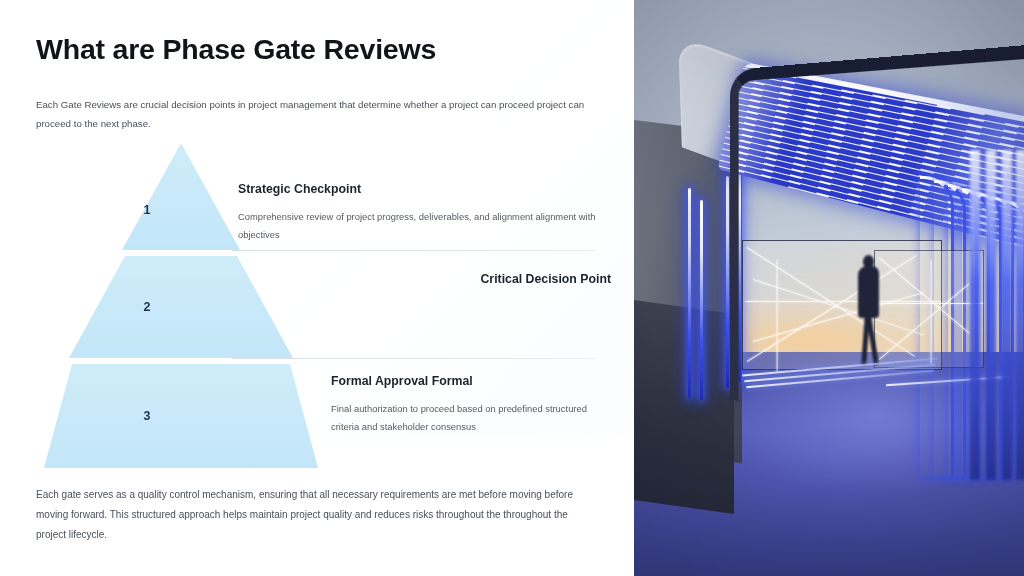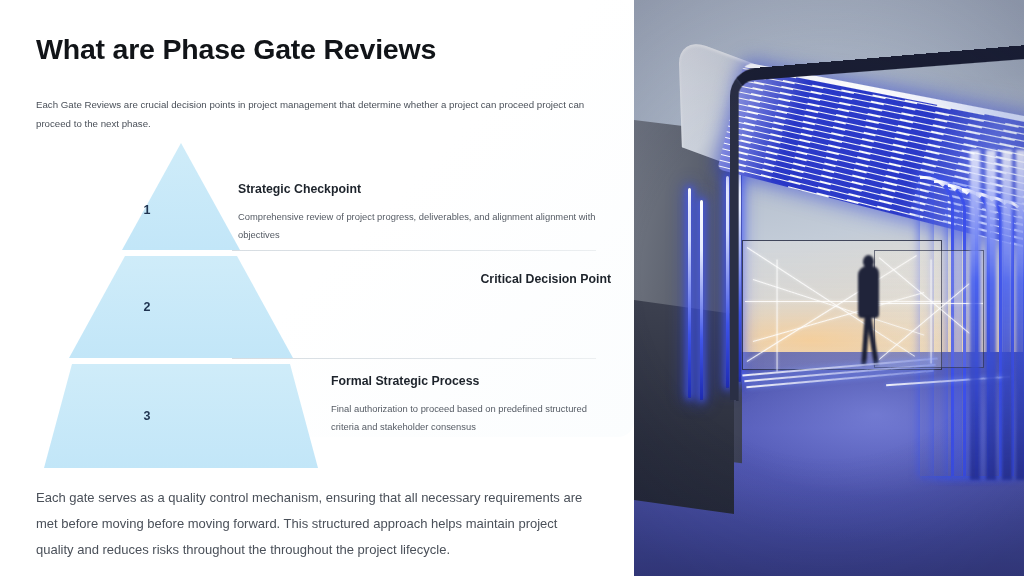--- a/index.html
+++ b/index.html
@@ -38,21 +38,21 @@
     width:575px;
     font-size:9.7px;
     line-height:2.0;
     color:#4a5059;
   }
 
   .footer-text {
     position:absolute;
     left:36px; top:485px;
     width:560px;
-    font-size:13px;
+    font-size:10px;
     line-height:2.0;
     color:#4a5059;
   }
 
   
   .pyramid-wrap {
     position:absolute;
     left:34px; top:140px;
     width:296px; height:332px;
   }
@@ -307,21 +307,21 @@
 
     <div class="tier-divider d1"></div>
 
     <div class="tier-text t2">
       <div class="tier-heading">Critical Decision Point</div>
     </div>
 
     <div class="tier-divider d2"></div>
 
     <div class="tier-text t3">
-      <div class="tier-heading">Formal Strategic Process</div>
+      <div class="tier-heading">Formal Approval Formal</div>
       <div class="tier-desc">Final authorization to proceed based on predefined structured criteria and stakeholder consensus</div>
     </div>
 
     <div class="footer-text">Each gate serves as a quality control mechanism, ensuring that all necessary requirements are met before moving before moving forward. This structured approach helps maintain project quality and reduces risks throughout the throughout the project lifecycle.</div>
   </div>
 
   <div class="right-pane">
     <div class="photo">
       <div class="sky"></div>
       <div class="horizon"></div>

